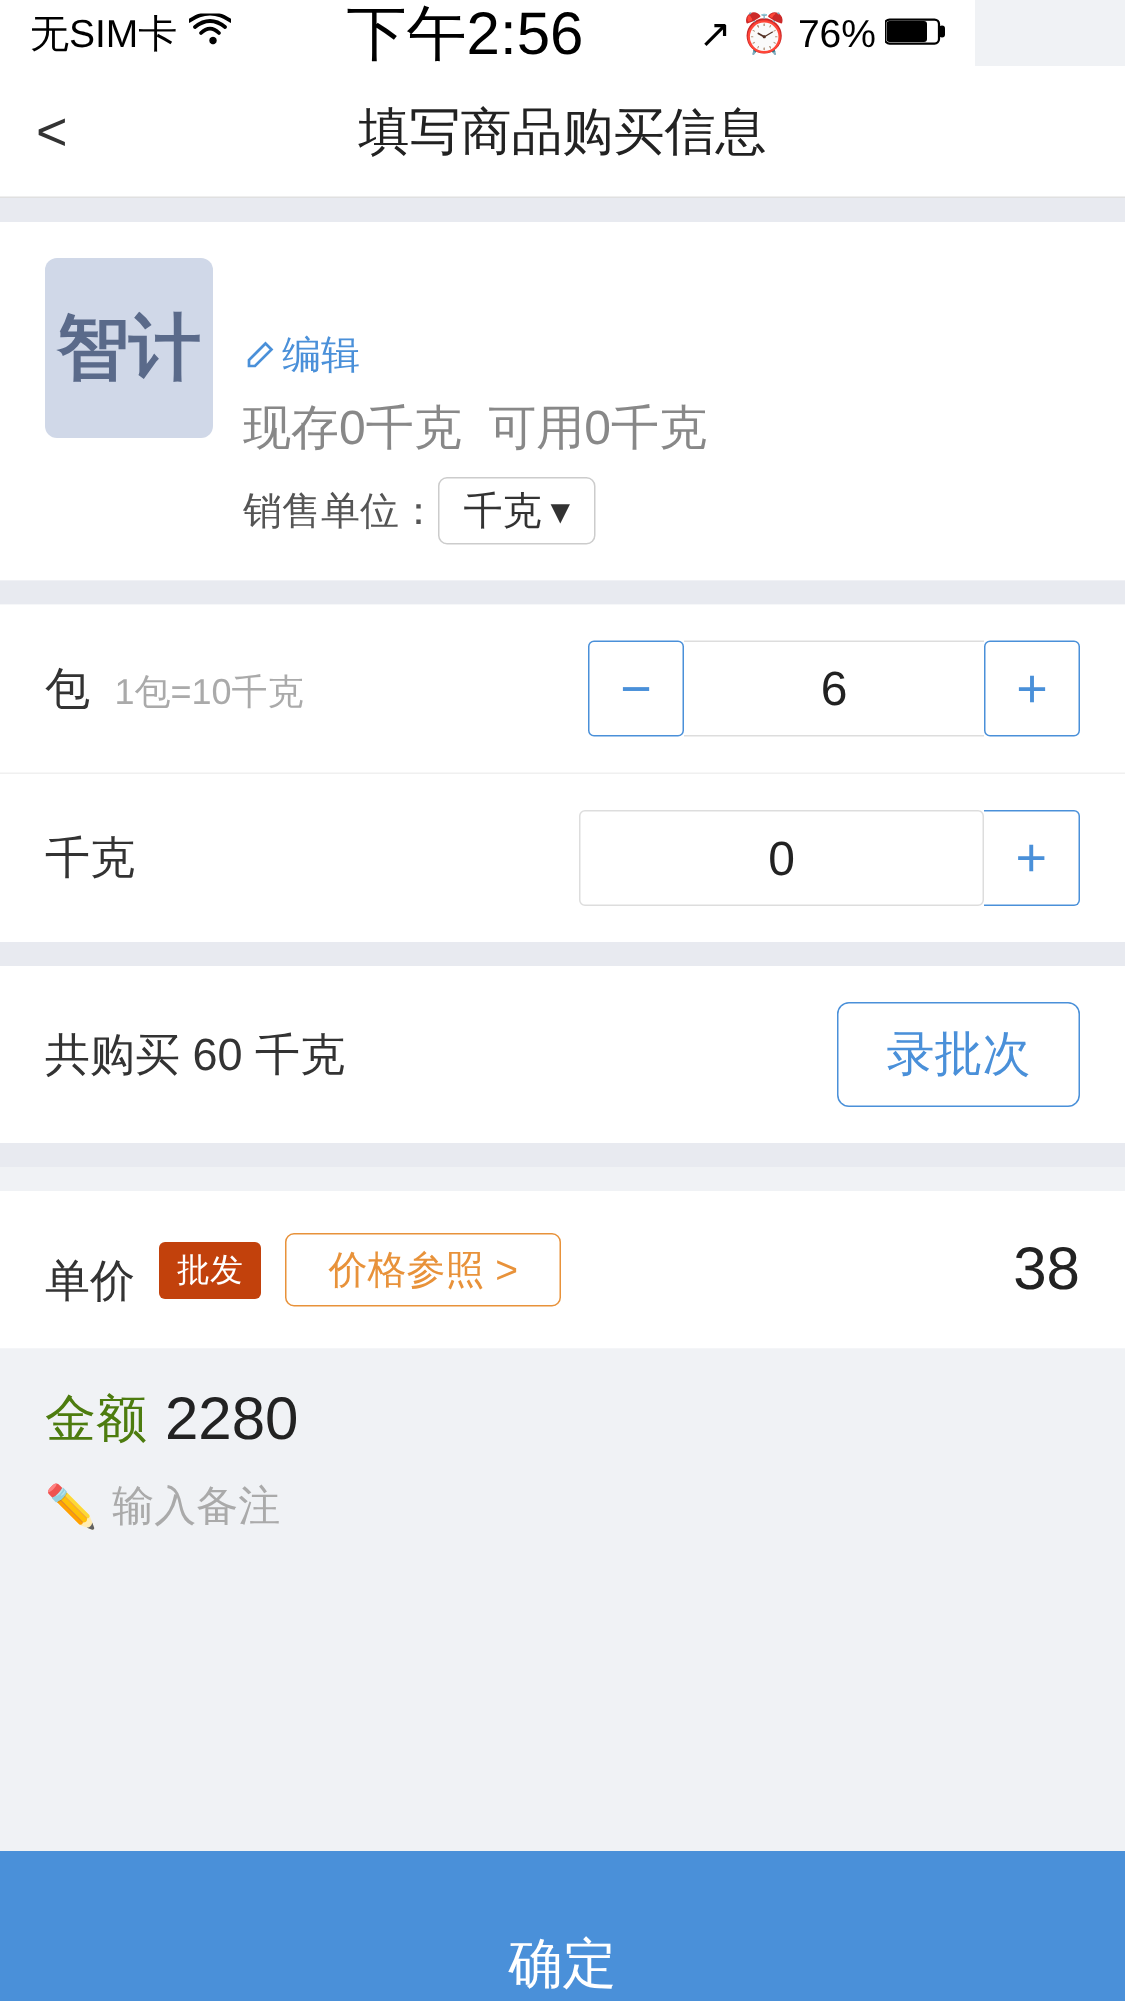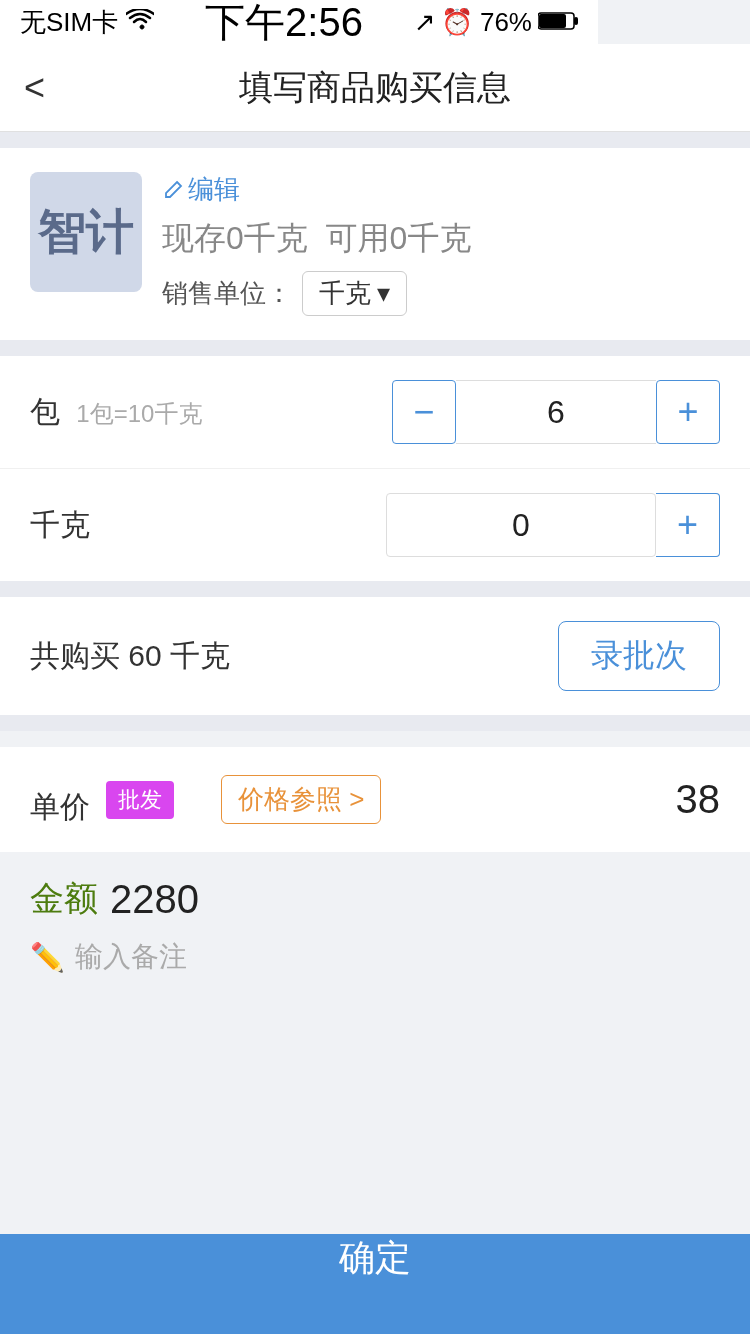--- a/index.html
+++ b/index.html
@@ -8,21 +8,21 @@
       width: 750px;
       min-height: 1334px;
       font-family: -apple-system, "PingFang SC", "Helvetica Neue", sans-serif;
       background: #f0f2f5;
       font-size: 28px;
       color: #333;
     }
 
     
     .status-bar {
-      width: 598px;
+      width: 650px;
       height: 44px;
       background: #fff;
       display: flex;
       align-items: center;
       justify-content: space-between;
       padding: 0 20px;
       font-size: 26px;
       color: #000;
     }
     .status-left { display: flex; align-items: center; gap: 8px; }
@@ -91,30 +91,30 @@
       font-weight: 500;
       flex: 1;
     }
     .product-edit {
       color: #4a90d9;
       font-size: 26px;
       display: flex;
       align-items: center;
       gap: 4px;
       flex-shrink: 0;
+      margin-top: 47px;
     }
     .product-stock {
       font-size: 32px;
       color: #888;
       margin-top: 10px;
     }
     .product-unit-row {
       display: flex;
       align-items: center;
-      gap: 10px;
       margin-top: 10px;
       font-size: 26px;
       color: #555;
     }
     .unit-select {
       border: 1px solid #ccc;
       border-radius: 6px;
       padding: 4px 16px;
       font-size: 26px;
       color: #333;
@@ -216,37 +216,36 @@
       display: flex;
       align-items: center;
       gap: 16px;
     }
     .price-label {
       font-size: 30px;
       color: #333;
       margin-top: 16px;
     }
     .price-tag {
-      background: #d946ef;
+      background: #c2410c;
       color: #fff;
       font-size: 22px;
       padding: 4px 12px;
       border-radius: 4px;
     }
     .price-ref-btn {
       border: 1.5px solid #e8923a;
       color: #e8923a;
       border-radius: 6px;
-      padding: 6px 16px;
+      padding: 6px 28px;
       font-size: 26px;
       display: flex;
       align-items: center;
       gap: 4px;
       cursor: pointer;
-      margin-left: 31px;
     }
     .price-value {
       margin-left: auto;
       font-size: 40px;
       color: #222;
     }
 
     
     .amount-section {
       background: #f0f2f5;
@@ -273,21 +272,21 @@
 
     
     .confirm-btn-area {
       position: fixed;
       bottom: 0;
       left: 0;
       width: 750px;
       height: 100px;
       background: #4a90d9;
       display: flex;
-      align-items: flex-start;
+      align-items: flex-end;
       justify-content: center;
       cursor: pointer;
     }
     .confirm-btn-text {
       color: #fff;
       font-size: 36px;
       font-weight: 500;
     }
   </style>
 </head>

